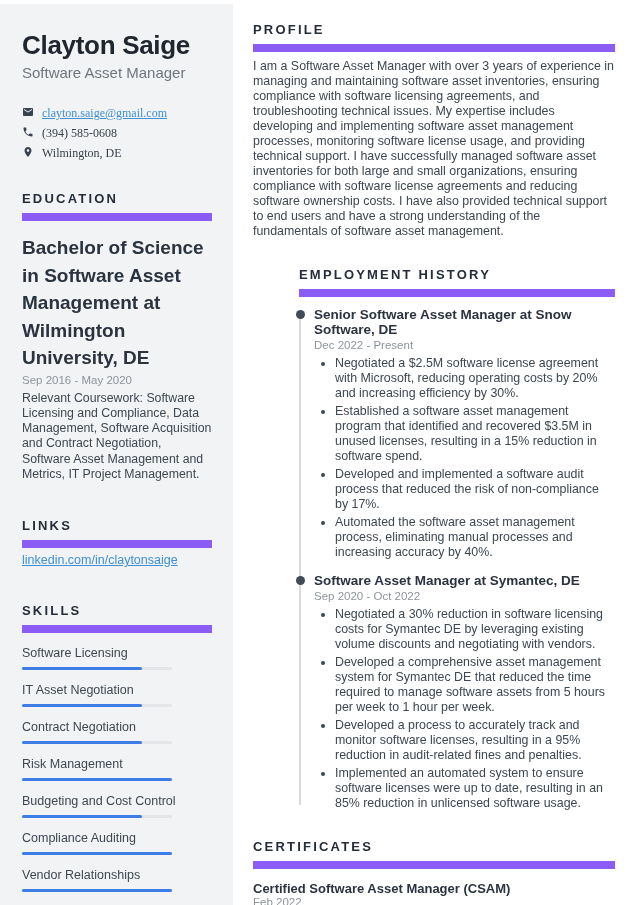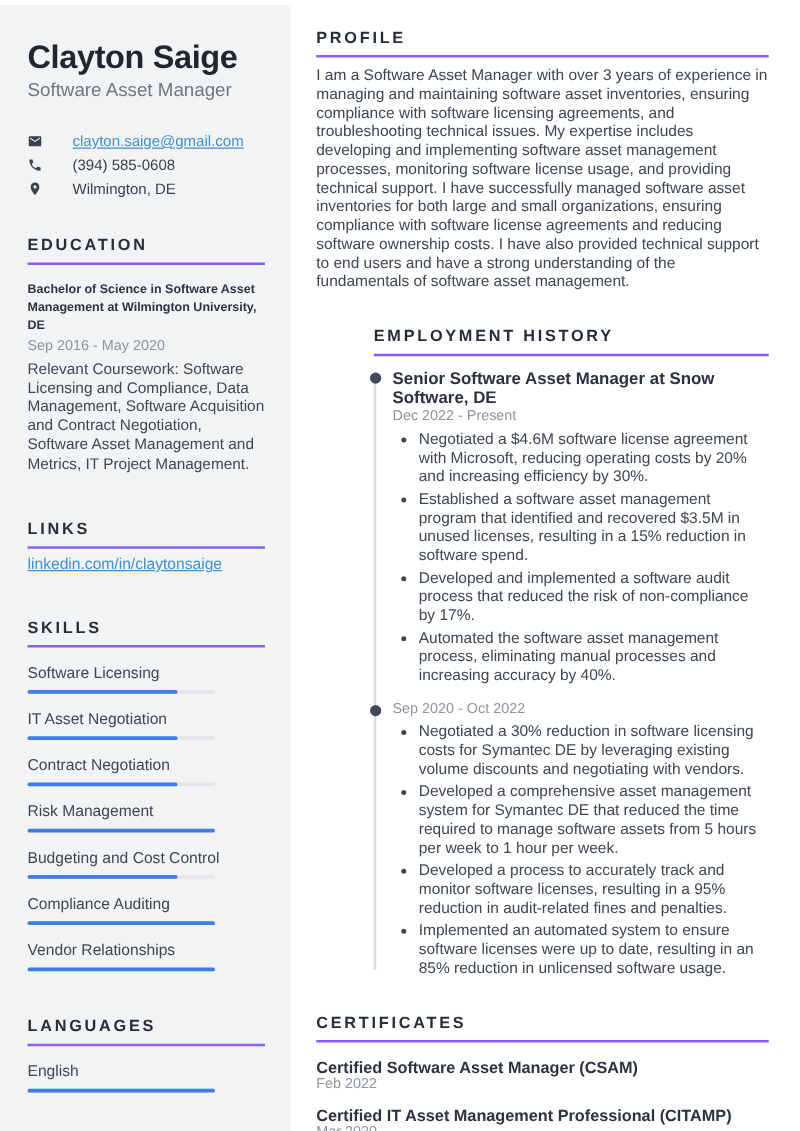--- a/index.html
+++ b/index.html
@@ -7,32 +7,32 @@
   body { font-family:"Liberation Sans","DejaVu Sans",sans-serif; color:#3d4752; }
   .page { position:relative; width:640px; height:905px; background:#ffffff; overflow:hidden; }
 
   
   .sidebar { position:absolute; left:0; top:4px; width:233px; height:905px;
              background:#f2f3f4; padding:26px 21px 0 22px; }
   .name { font-size:26px; font-weight:700; color:#20262e; letter-spacing:-0.3px; }
   .role { font-size:15px; color:#6e7681; margin-top:3px; }
 
   .contact { margin-top:25px; }
-  .contact-row { display:flex; align-items:center; gap:24px; font-size:12px;
-                 color:#353f4b; margin-bottom:5px; }
+  .contact-row { display:flex; align-items:flex-start; gap:8px; font-size:12px;
+                 color:#353f4b; margin-bottom:5px;font-family:Liberation Serif, serif; }
   .contact-row svg { width:12px; height:12px; flex:0 0 12px; fill:#39424e; }
   a.link { color:#3f8fd6; text-decoration:underline; }
 
   .side-section { margin-top:30px; }
   .side-heading, .main-heading {
       font-size:13px; font-weight:700; letter-spacing:2.2px; color:#242d39;
-      padding-bottom:7px; border-bottom:2px solid #8b5cf6; }
+      padding-bottom:7px; border-bottom:8px solid #8b5cf6; }
   .side-heading { width:190px; }
 
-  .edu-title { margin-top:13px; font-size:10px; font-weight:700; color:#2a333f; line-height:1.45; }
+  .edu-title { margin-top:13px; font-size:19px; font-weight:700; color:#2a333f; line-height:1.45; }
   .muted { font-size:11.5px; color:#8d949c; }
   .edu-dates { margin-top:2px; }
   .edu-desc { margin-top:5px; font-size:12.3px; line-height:1.24; color:#3d4752; }
 
   .links-item { margin-top:5px; font-size:12.5px; }
 
   .skill-item { margin-top:13px; }
   .skill-label { font-size:12.5px; color:#3d4752; margin-bottom:7px; }
   .bar-track { width:150px; height:3px; background:#e3e5e8; border-radius:2px; }
   .bar-fill { height:3px; background:#3e7de5; border-radius:2px; }
@@ -178,29 +178,30 @@
       <div class="main-heading">EMPLOYMENT HISTORY</div>
 
       <div class="jobs">
         <div class="timeline-line"></div>
 
         <div class="job">
           <span class="timeline-dot"></span>
           <div class="job-title">Senior Software Asset Manager at Snow Software, DE</div>
           <div class="muted job-dates">Dec 2022 - Present</div>
           <ul>
-            <li>Negotiated a $4.6M software license agreement with Microsoft, reducing operating costs by 20% and increasing efficiency by 30%.</li>
+            <li>Negotiated a $2.5M software license agreement with Microsoft, reducing operating costs by 20% and increasing efficiency by 30%.</li>
             <li>Established a software asset management program that identified and recovered $3.5M in unused licenses, resulting in a 15% reduction in software spend.</li>
             <li>Developed and implemented a software audit process that reduced the risk of non-compliance by 17%.</li>
             <li>Automated the software asset management process, eliminating manual processes and increasing accuracy by 40%.</li>
           </ul>
         </div>
 
         <div class="job">
           <span class="timeline-dot"></span>
+          <div class="job-title">Software Asset Manager at Symantec, DE</div>
           <div class="muted job-dates">Sep 2020 - Oct 2022</div>
           <ul>
             <li>Negotiated a 30% reduction in software licensing costs for Symantec DE by leveraging existing volume discounts and negotiating with vendors.</li>
             <li>Developed a comprehensive asset management system for Symantec DE that reduced the time required to manage software assets from 5 hours per week to 1 hour per week.</li>
             <li>Developed a process to accurately track and monitor software licenses, resulting in a 95% reduction in audit-related fines and penalties.</li>
             <li>Implemented an automated system to ensure software licenses were up to date, resulting in an 85% reduction in unlicensed software usage.</li>
           </ul>
         </div>
       </div>
     </section>

